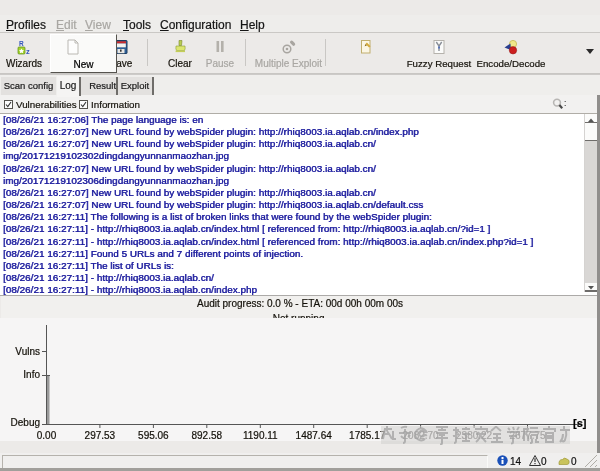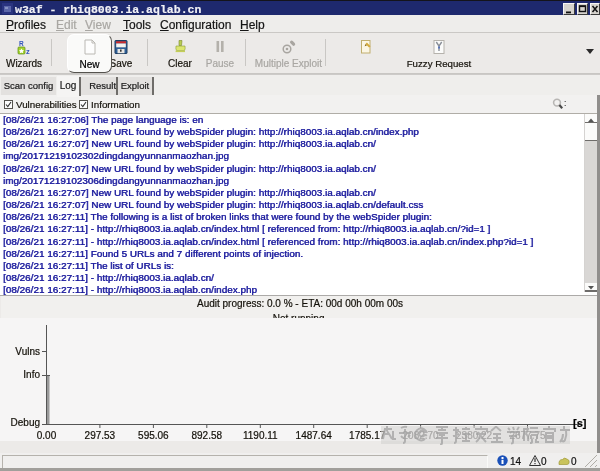--- a/index.html
+++ b/index.html
@@ -13,21 +13,21 @@
   #menubar{position:absolute;left:0px;top:15px;width:600px;height:18px;background:#eeedeb;border-bottom:1px solid #cac8c5;box-sizing:border-box;font-size:12px;color:#151515;}
   #menubar span{position:absolute;top:3px;}
   #menubar u{text-decoration:underline;}
   .gray{color:#a9a7a3 !important;}
   
   #toolbar{position:absolute;left:0px;top:33px;width:600px;height:41px;background:#eceae8;}
   .tbtn{position:absolute;top:0;height:40px;text-align:center;font-size:10px;color:#16130c;white-space:nowrap;}
   .tbtn .lbl{position:absolute;left:-20px;right:-20px;top:25px;}
   .tbtn svg{position:absolute;top:6px;left:50%;margin-left:-8px;}
   .tsep{position:absolute;top:6px;width:1px;height:27px;background:#c9c7c4;}
-  #newbtn{position:absolute;left:67px;top:1px;width:45px;height:39px;background:#fafaf9;border-right:1px solid #55534e;border-bottom:1px solid #55534e;border-top:1px solid #fff;border-left:1px solid #fff;font-size:10px;box-sizing:border-box;z-index:2;border-radius:7px;}
+  #newbtn{position:absolute;left:50px;top:1px;width:67px;height:39px;background:#fafaf9;border-right:1px solid #55534e;border-bottom:1px solid #55534e;border-top:1px solid #fff;border-left:1px solid #fff;font-size:10px;box-sizing:border-box;z-index:2;}
   #tbbot{position:absolute;left:0;top:40px;width:600px;height:1px;background:#c8c6c3;}
   
   #tabrow{position:absolute;left:0px;top:74px;width:600px;height:21px;background:#efeeec;border-top:1px solid #cccac8;box-sizing:border-box;}
   .tab{position:absolute;top:2px;height:19px;background:#e3e1df;font-size:9.5px;text-align:center;color:#1a1a1a;box-sizing:border-box;padding-top:3px;}
   .tab.active{background:#f5f4f3;top:1px;height:21px;z-index:3;font-size:10px;padding-top:4px;}
   
   #content{position:absolute;left:0px;top:95px;width:600px;height:201px;background:#f2f1f0;box-sizing:border-box;}
   #cbrow{position:absolute;left:0;top:0;width:100%;height:18px;font-size:9.8px;color:#16130c;}
   .cb{position:absolute;top:5px;width:9px;height:9px;border:1px solid #55534e;background:#fcfcfc;box-sizing:border-box;}
   
@@ -46,44 +46,20 @@
   
   #status{position:absolute;left:0px;top:453px;width:600px;height:16px;background:#f0efee;font-size:10px;color:#111;padding-left:47px;}
   #statmsg{position:absolute;left:2px;top:2px;width:484px;height:12px;border:1px solid #b5b2ac;border-bottom-color:#fafaf8;border-right-color:#fafaf8;}
   .winbtn svg{display:block;}
   .cb svg{display:block;}
 </style>
 </head>
 <body>
 <div id="win">
 
-  <div id="title">
-    <svg width="11" height="11" style="position:absolute;left:2px;top:2px">
-        <rect x="0" y="0" width="11" height="11" fill="#2a3480"></rect>
-        <rect x="2" y="3" width="7" height="6" fill="#5a66a8"></rect>
-        <rect x="3" y="4" width="3" height="2" fill="#8691c4"></rect>
-      </svg>
-    <span class="txt">w3af - rhiq8003.ia.aqlab.cn</span>
-    <div class="winbtn" style="right:25px;width:12px;">
-        <svg width="10" height="10">
-          <rect x="2" y="7.5" width="5" height="1.8" fill="#111"></rect>
-        </svg>
-      </div>
-    <div class="winbtn" style="right:12px;width:11px;">
-        <svg width="9" height="10">
-          <rect x="1.5" y="2" width="6" height="5.5" fill="none" stroke="#111" stroke-width="1.4"></rect>
-          <rect x="1" y="1.5" width="7" height="1.6" fill="#111"></rect>
-        </svg>
-      </div>
-    <div class="winbtn" style="right:0px;width:10px;">
-        <svg width="8" height="10">
-          <path d="M1.5 2 L6.5 8 M6.5 2 L1.5 8" stroke="#111" stroke-width="1.5"></path>
-        </svg>
-      </div>
-  </div>
 
   <div id="menubar">
     <span style="left:6px"><u>P</u>rofiles</span>
     <span style="left:56px" class="gray"><u>E</u>dit</span>
     <span style="left:85px" class="gray"><u>V</u>iew</span>
     <span style="left:123px"><u>T</u>ools</span>
     <span style="left:160px"><u>C</u>onfiguration</span>
     <span style="left:240px"><u>H</u>elp</span>
   </div>
 
@@ -148,20 +124,28 @@
           <path d="M7.5 5 l-0.8 2.2 l2.2 -0.8 z" fill="#8a6a18"></path>
         </svg>
     </div>
     <div class="tbtn" style="left:403px;width:72px;">
       <svg width="16" height="16" viewBox="0 0 16 16">
           <rect x="3" y="1.5" width="10" height="13" fill="#fbfbfa" stroke="#b5b2ac"></rect>
           <path d="M5.3 3 l2.7 4 v5 M10.7 3 l-2.7 4" fill="none" stroke="#8a8f98" stroke-width="1.4"></path>
           <rect x="7.2" y="7.5" width="1.7" height="2" fill="#4a6ab8"></rect>
         </svg>
       <div class="lbl" style="font-size:9.7px;">Fuzzy Request</div>
+    </div>
+    <div class="tbtn" style="left:475px;width:72px;">
+      <svg width="16" height="16" viewBox="0 0 16 16">
+          <circle cx="10" cy="5" r="3.6" fill="#f0e88a" stroke="#c4b852" stroke-width="0.8"></circle>
+          <path d="M7.5 4.5 L1.5 8.5 L7.8 11 z" fill="#2a3f8f"></path>
+          <circle cx="10" cy="11.3" r="3.7" fill="#cc1f1f" stroke="#8e1212" stroke-width="0.5"></circle>
+        </svg>
+      <div class="lbl" style="font-size:9.7px;">Encode/Decode</div>
     </div>
     <div style="position:absolute;left:586px;top:16px;height:6px;">
         <svg width="9" height="6" style="display:block">
           <path d="M0 0 h8 l-4 5 z" fill="#2a2a2a"></path>
         </svg>
       </div>
     <div id="tbbot"></div>
   </div>
 
   <div id="tabrow">

